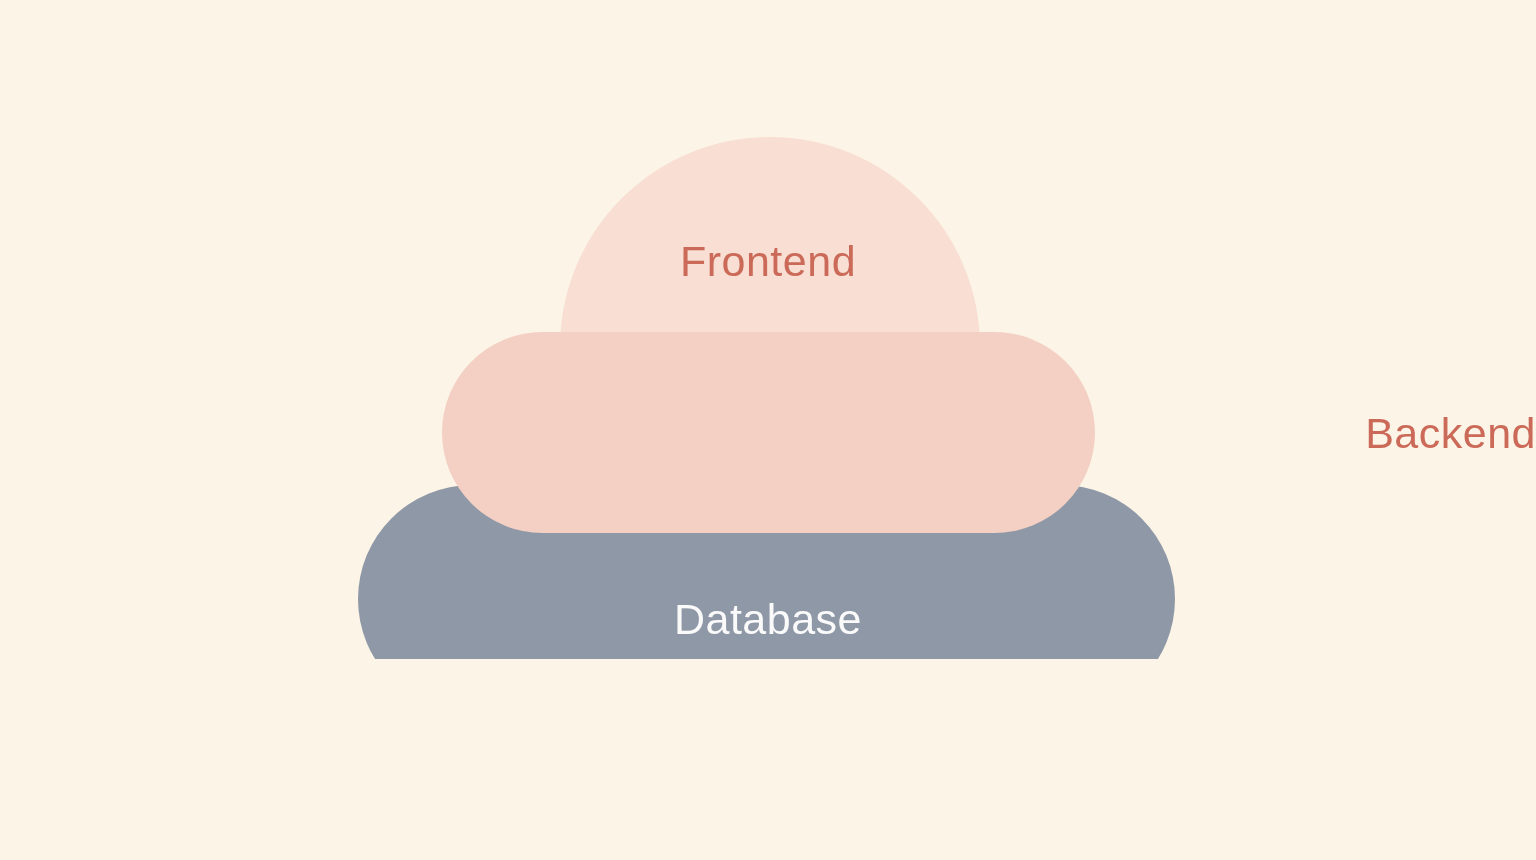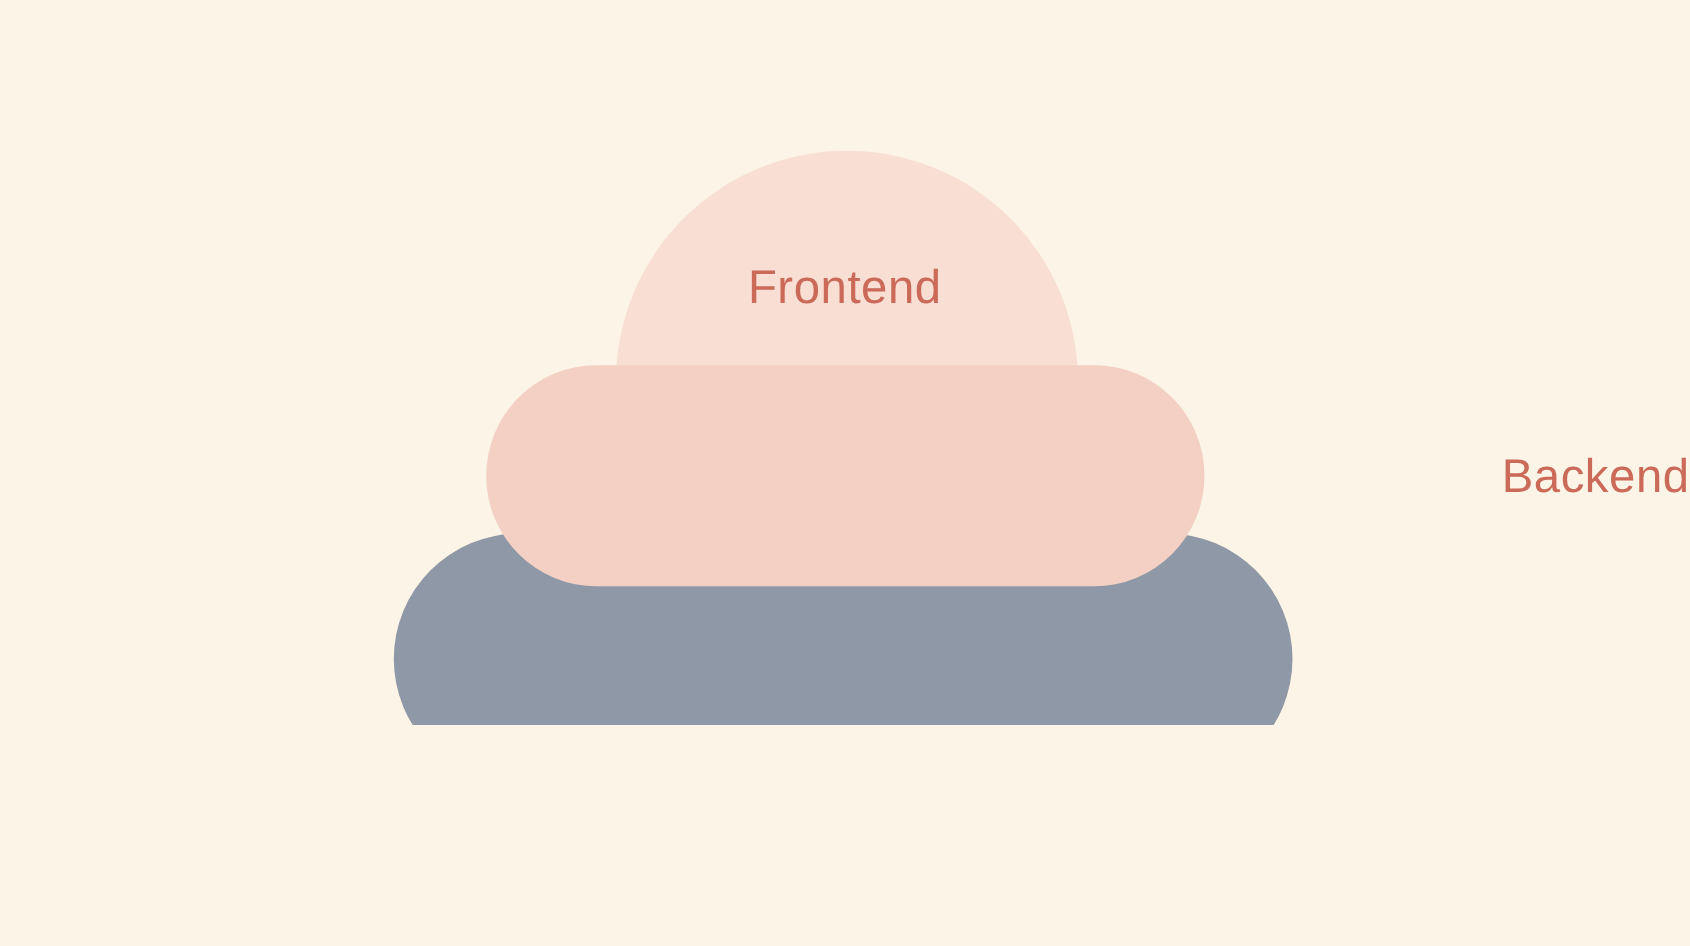--- a/index.html
+++ b/index.html
@@ -67,14 +67,15 @@
   <div class="shape dome" style="background-color: rgb(248, 222, 211);"></div>
 
   <div class="shape pill-database" style="background-color: rgb(143, 152, 167);"></div>
 
   <div class="shape pill-backend" style="background-color: rgb(243, 208, 195);"></div>
 
   <div class="layer-label label-frontend" style="color: rgb(203, 106, 88);">Frontend</div>
 
   <div class="layer-label label-backend" style="color: rgb(203, 106, 88); text-align: right;">Backend</div>
 
+  <div class="layer-label label-database" style="color: rgb(250, 250, 250);">Database</div>
 
 </div>
 
 </body></html>

